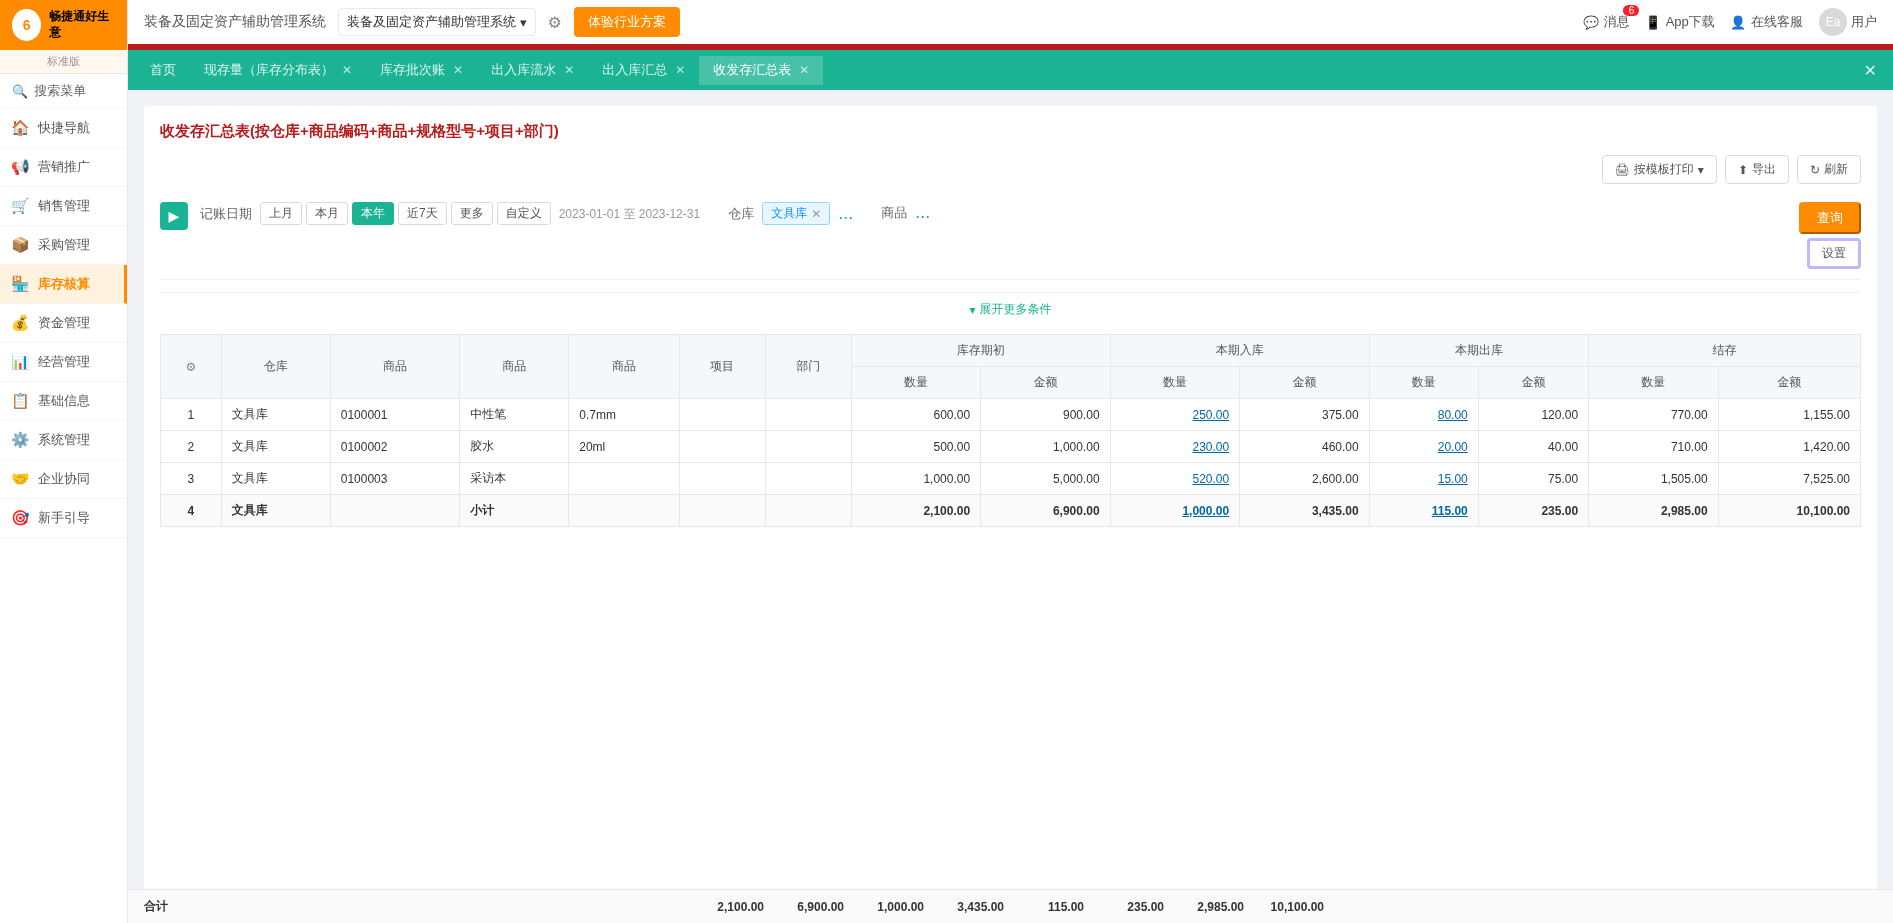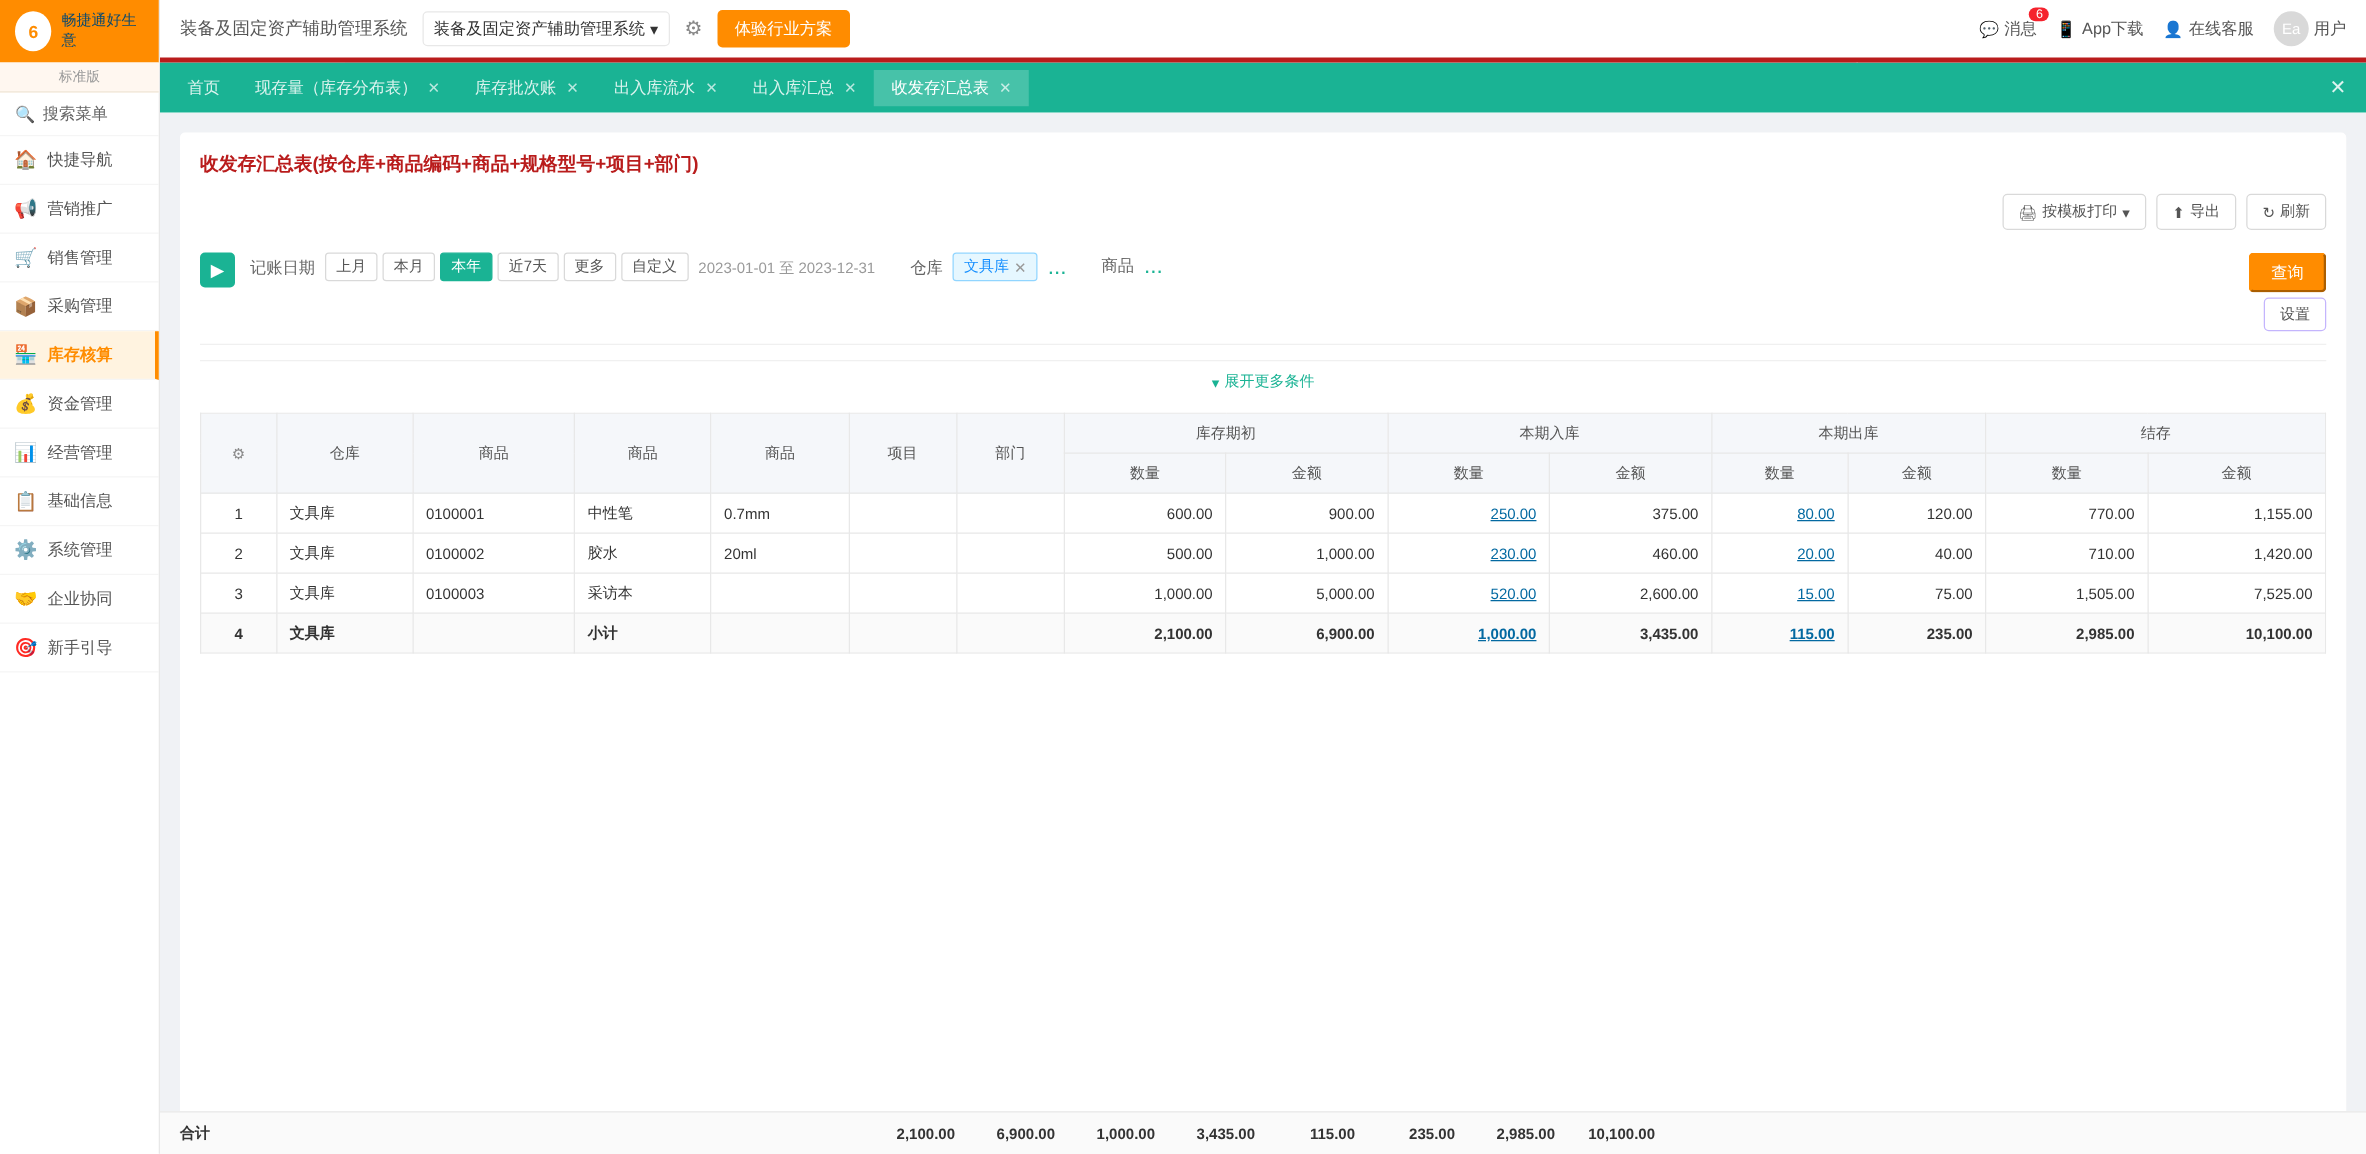--- a/index.html
+++ b/index.html
@@ -9,37 +9,37 @@
     .sidebar {
       position: fixed; left: 0; top: 0; width: 128px; height: 100%;
       background: #fff; border-right: 1px solid #e8e8e8; z-index: 100;
       display: flex; flex-direction: column;
     }
     .sidebar-logo {
       background: #ff8c00; height: 50px; display: flex; align-items: center;
       padding: 0 12px; gap: 8px; cursor: pointer;
     }
     .logo-icon { width: 32px; height: 32px; background: #fff; border-radius: 50%; display: flex; align-items: center; justify-content: center; font-weight: bold; color: #ff8c00; font-size: 14px; }
-    .logo-text { color: #0c4a6e; font-size: 12px; line-height: 1.3; }
+    .logo-text { color: #000000; font-size: 12px; line-height: 1.3; font-weight: bold; }
     .sidebar-label { font-size: 11px; color: #999; text-align: center; padding: 4px 0; background: #fff7f0; border-bottom: 1px solid #f0e6d6; }
     .sidebar-search {
       display: flex; align-items: center; padding: 8px 12px; gap: 6px; cursor: pointer;
       border-bottom: 1px solid #f5f5f5; color: #666; font-size: 13px;
     }
     .sidebar-nav-item {
       display: flex; align-items: center; padding: 10px 12px; gap: 8px; cursor: pointer;
       font-size: 13px; color: #555; border-bottom: 1px solid #f5f5f5;
     }
     .sidebar-nav-item.active { background: #fff3e0; color: #ff8c00; font-weight: bold; border-right: 3px solid #ff8c00; }
     .nav-icon { width: 18px; height: 18px; display: flex; align-items: center; justify-content: center; font-size: 15px; }
 
     
     .header {
       position: fixed; left: 128px; top: 0; right: 0; height: 50px;
-      background: #fff; border-bottom: 4px solid #b91c1c; z-index: 99;
+      background: #fff; border-bottom: 6px solid #b91c1c; z-index: 99;
       display: flex; align-items: center; padding: 0 16px; gap: 12px; justify-content: space-between;
     }
     .header-left { display: flex; align-items: center; gap: 12px; }
     .header-system-title { font-size: 14px; color: #555; }
     .header-dropdown { display: flex; align-items: center; gap: 4px; cursor: pointer; padding: 4px 8px; border: 1px solid #e8e8e8; border-radius: 4px; font-size: 13px; }
     .header-gear { cursor: pointer; color: #888; font-size: 16px; }
     .trial-btn { background: #ff8c00; color: #fff; border: none; border-radius: 4px; padding: 6px 14px; cursor: pointer; font-size: 13px; }
     .header-right { display: flex; align-items: center; gap: 16px; font-size: 13px; color: #555; }
     .header-icon-btn { display: flex; align-items: center; gap: 4px; cursor: pointer; position: relative; }
     .badge { background: #f5222d; color: #fff; border-radius: 10px; font-size: 10px; padding: 0 5px; position: absolute; top: -8px; right: -10px; min-width: 16px; text-align: center; }
@@ -92,21 +92,21 @@
       border: 1px solid #91d5ff; border-radius: 3px; padding: 2px 8px; font-size: 12px; color: #1890ff;
     }
     .filter-tag .remove { cursor: pointer; color: #999; }
     .filter-ellipsis { color: #1ab394; cursor: pointer; font-size: 18px; }
     .expand-more { display: flex; align-items: center; justify-content: center; padding: 4px; cursor: pointer; color: #1ab394; font-size: 12px; gap: 4px; border-top: 1px solid #f0f0f0; padding-top: 8px; }
     .action-btn {
       display: flex; align-items: center; gap: 4px; padding: 5px 12px;
       border: 1px solid #d9d9d9; border-radius: 4px; cursor: pointer; font-size: 12px; background: #fff; color: #555;
     }
     .query-btn { background: #ff8c00; color: #fff; border-color: #ff8c00; padding: 5px 16px; border-radius: 4px; cursor: pointer; font-size: 13px; }
-    .setting-btn { background: #fff; border: 1px solid #c4b5fd; color: #555; padding: 4px 12px; border-radius: 4px; cursor: pointer; font-size: 12px; }
+    .setting-btn { background: #fff; border: 3px solid #c4b5fd; color: #555; padding: 4px 12px; border-radius: 4px; cursor: pointer; font-size: 12px; }
 
     
     .data-table { width: 100%; border-collapse: collapse; font-size: 12px; }
     .data-table th, .data-table td { border: 1px solid #e8e8e8; padding: 7px 10px; text-align: right; white-space: nowrap; }
     .data-table th { background: #f5f7fa; color: #555; font-weight: 500; text-align: center; }
     .data-table td.center { text-align: center; }
     .data-table td.left { text-align: left; }
     .data-table .subtotal-row { font-weight: bold; background: #fafafa; }
     .link-text { color: #0369a1; text-decoration: underline; cursor: pointer; }
     .settings-icon { cursor: pointer; color: #888; }

